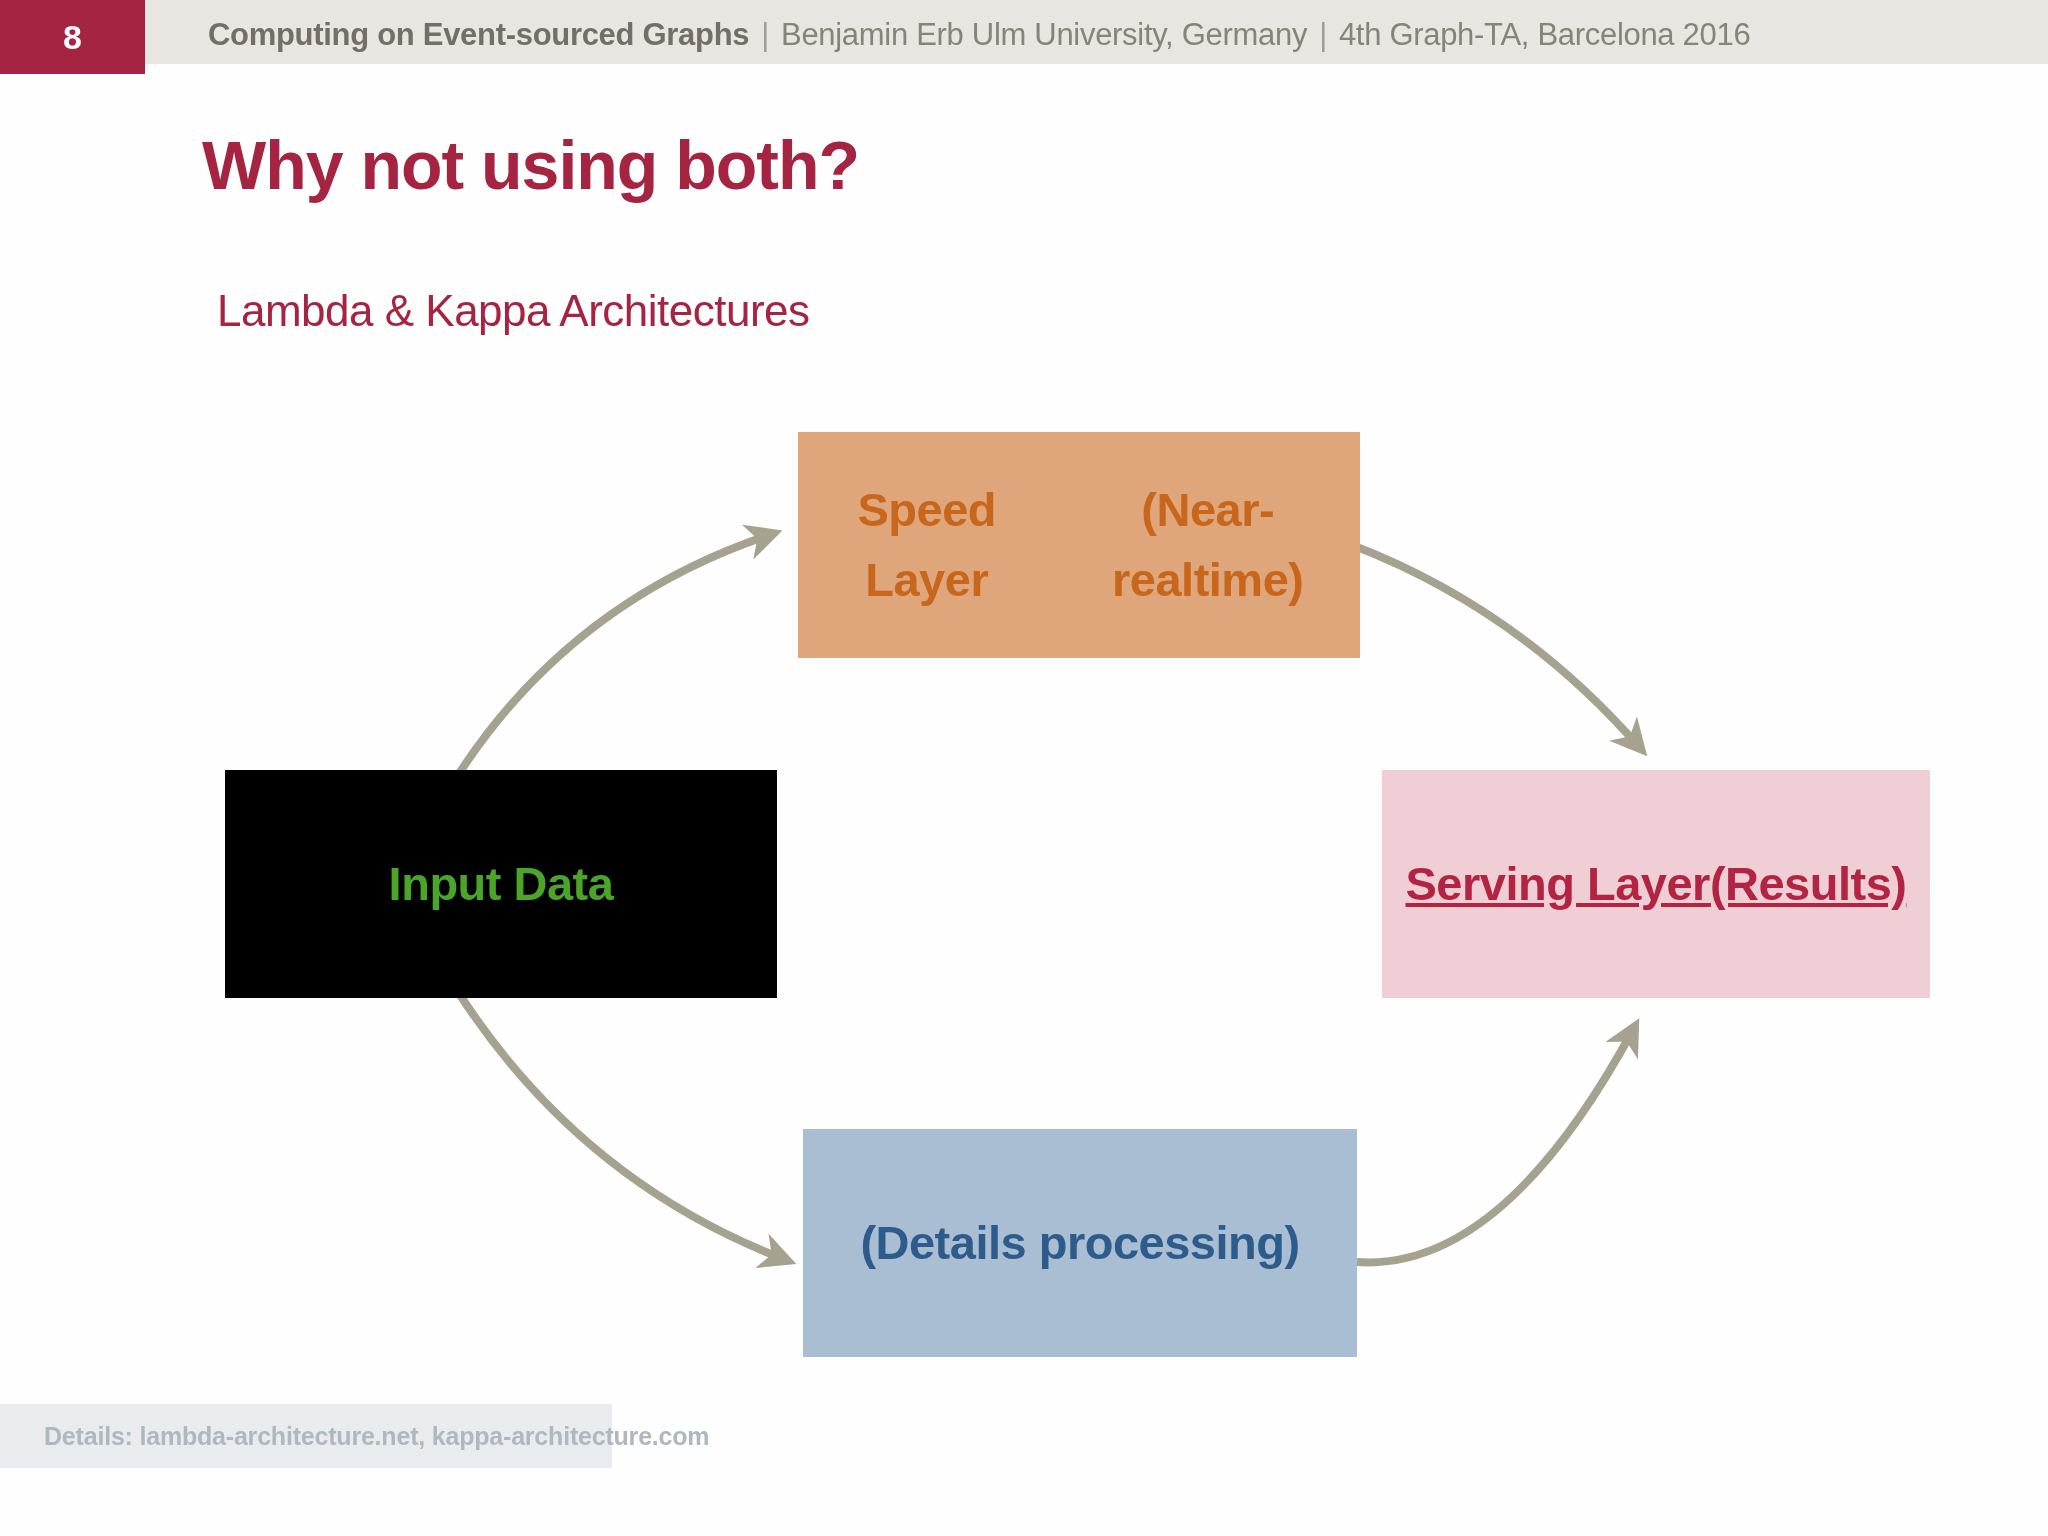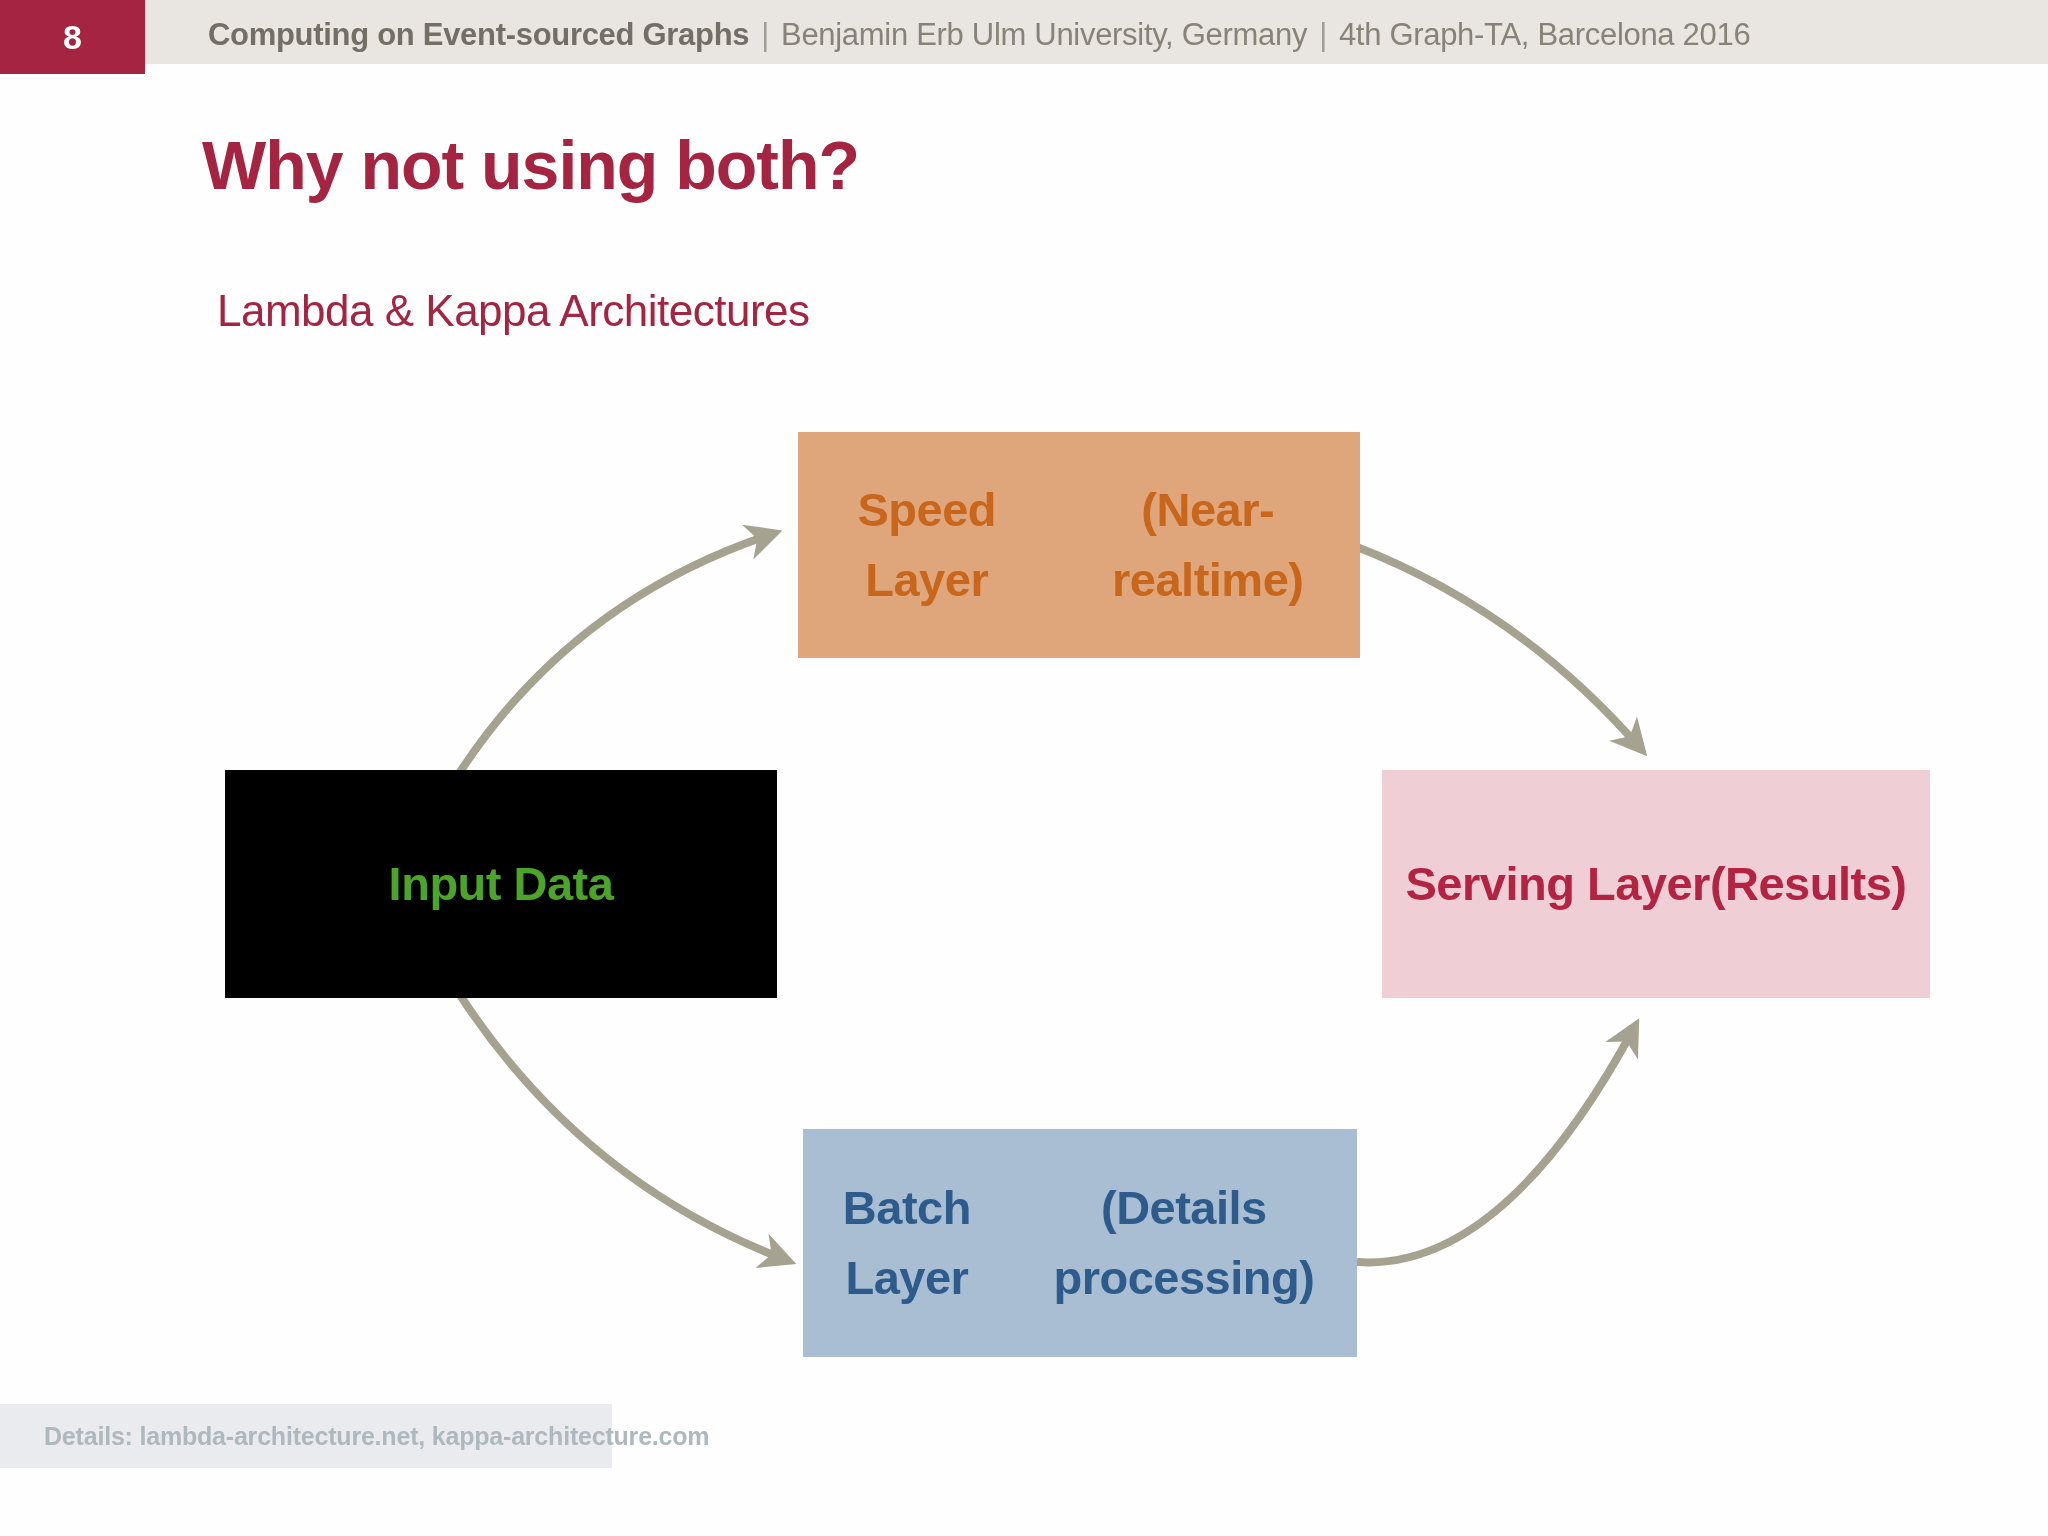--- a/index.html
+++ b/index.html
@@ -56,21 +56,21 @@
   .node {
     position: absolute;
     display: flex; flex-direction: row;
     align-items: center; justify-content: center;
     text-align: center;
     font-weight: 700; font-size: 47px; letter-spacing: -0.5px;
     line-height: 1.5;
   }
   .node-speed   { left: 798px;  top: 432px;  width: 562px; height: 226px; }
   .node-input   { left: 225px;  top: 770px;  width: 552px; height: 228px; }
-  .node-serving { left: 1382px; top: 770px;  width: 548px; height: 228px; }
+  .node-serving { left: 1382px; top: 770px;  width: 548px; height: 228px; text-decoration: underline; }
   .node-batch   { left: 803px;  top: 1129px; width: 554px; height: 228px; }
 
   
   .arrow-layer {
     position: absolute; left: 0; top: 0;
     width: 2048px; height: 1536px;
     pointer-events: none;
   }
   .arrow { fill: none; stroke-width: 8px; }
 
@@ -123,21 +123,20 @@
   <div class="node node-input" style="background-color: #000000; color: rgb(74, 165, 40);">
     <div>Input Data</div>
   </div>
 
   <div class="node node-serving" style="background-color: rgb(240, 206, 213); color: rgb(178, 36, 65);">
     <div>Serving Layer</div>
     <div>(Results)</div>
   </div>
 
   <div class="node node-batch" style="background-color: rgb(169, 190, 210); color: rgb(45, 92, 140);">
-    <div>Batch Layer</div>
     <div>(Details processing)</div>
   </div>
 
   <div class="footer-note">
     <span>Details: lambda-architecture.net, kappa-architecture.com</span>
   </div>
 
 </div>
 
 </body></html>

